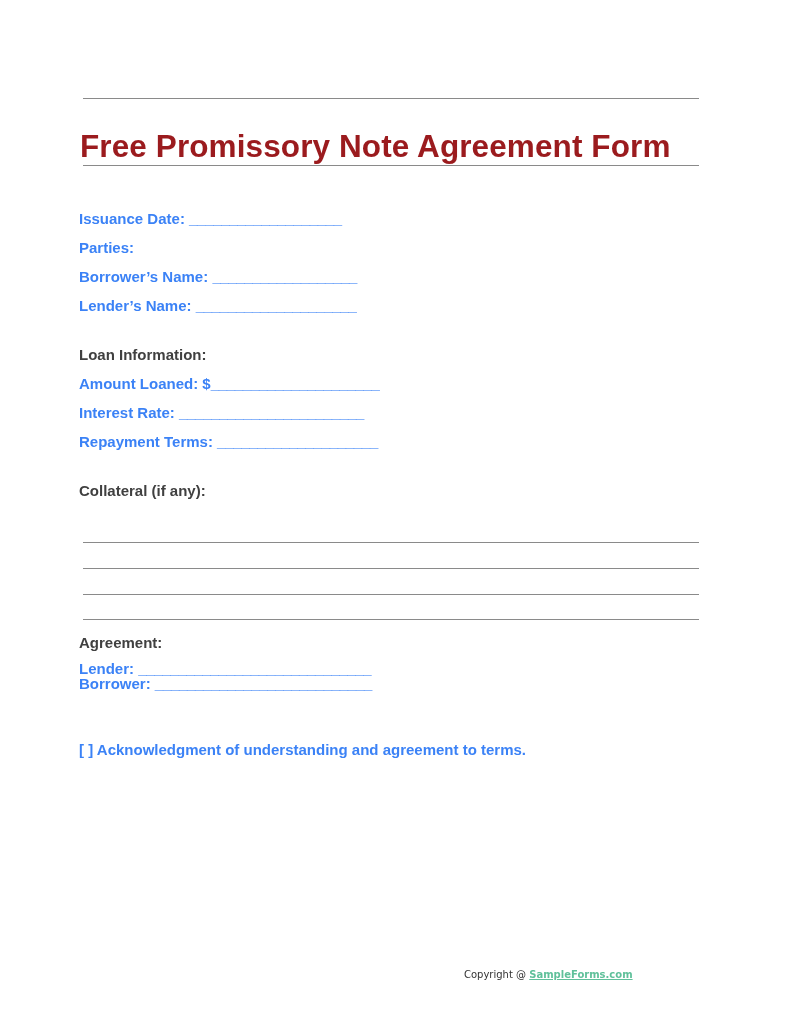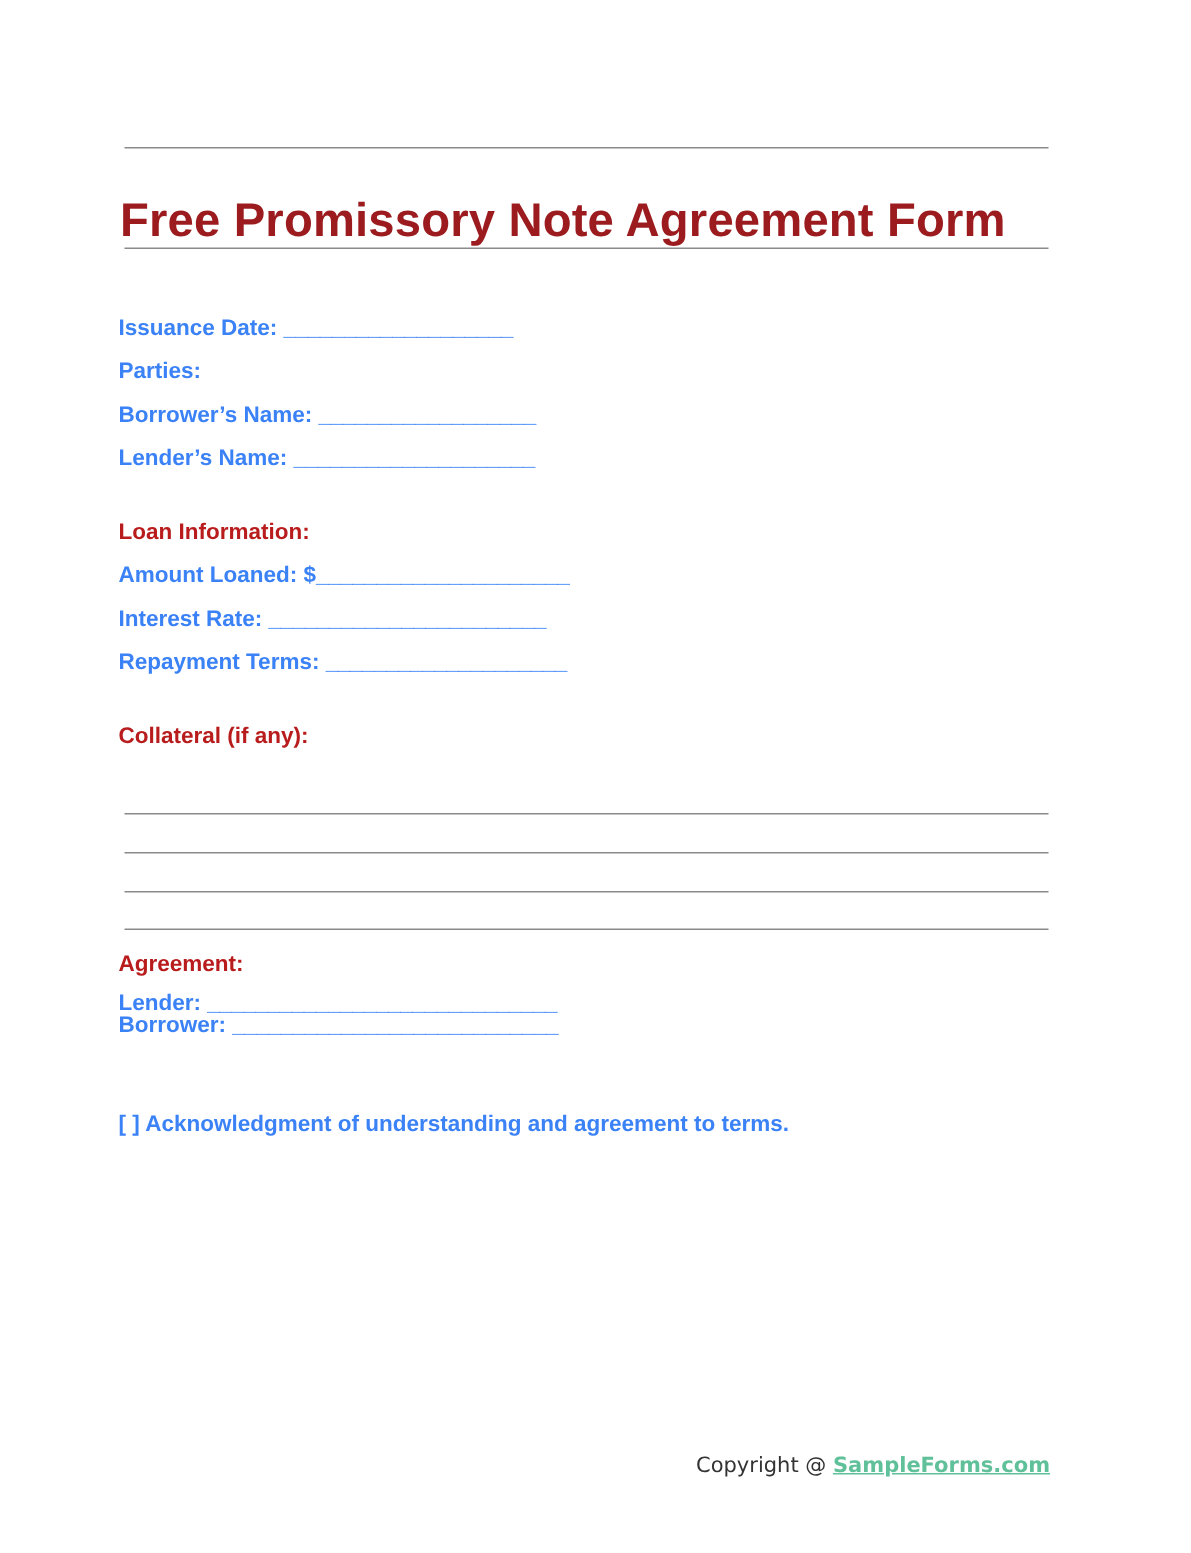--- a/index.html
+++ b/index.html
@@ -2,23 +2,23 @@
 <html><head>
   <meta charset="utf-8">
   <style>
     html, body { margin: 0; padding: 0; background: #ffffff; }
     body { width: 794px; height: 1035px; position: relative; overflow: hidden;
            font-family: "Liberation Sans", sans-serif; color: #111111; }
     .rule { position: absolute; left: 83px; width: 616px; height: 1px; background: #8a8a8a; }
     .title { position: absolute; left: 80px; top: 128px; font-size: 31.5px; font-weight: bold;
              color: #9b1b1e; white-space: nowrap; letter-spacing: 0.1px; }
     .line { position: absolute; left: 79px; font-size: 15px; font-weight: bold; white-space: nowrap; color: #3b82f6; }
-    .section { color: #b91c1c; }
+    .section { color: #404040; }
     .blank { letter-spacing: -0.3px; }
-    .footer { position: absolute; left: 464px; top: 969px; font-size: 14px; white-space: nowrap;
+    .footer { position: absolute; left: 464px; top: 969px; font-size: 10px; white-space: nowrap;
               font-family: "DejaVu Sans", sans-serif; color: #333; }
     .footer a { color: #5fc09a; font-weight: bold; text-decoration: underline; }
   </style>
 </head>
 <body>
 
 <div class="rule" style="top:98px;"></div>
 <div class="title">Free Promissory Note Agreement Form</div>
 <div class="rule" style="top:165px;"></div>
 

